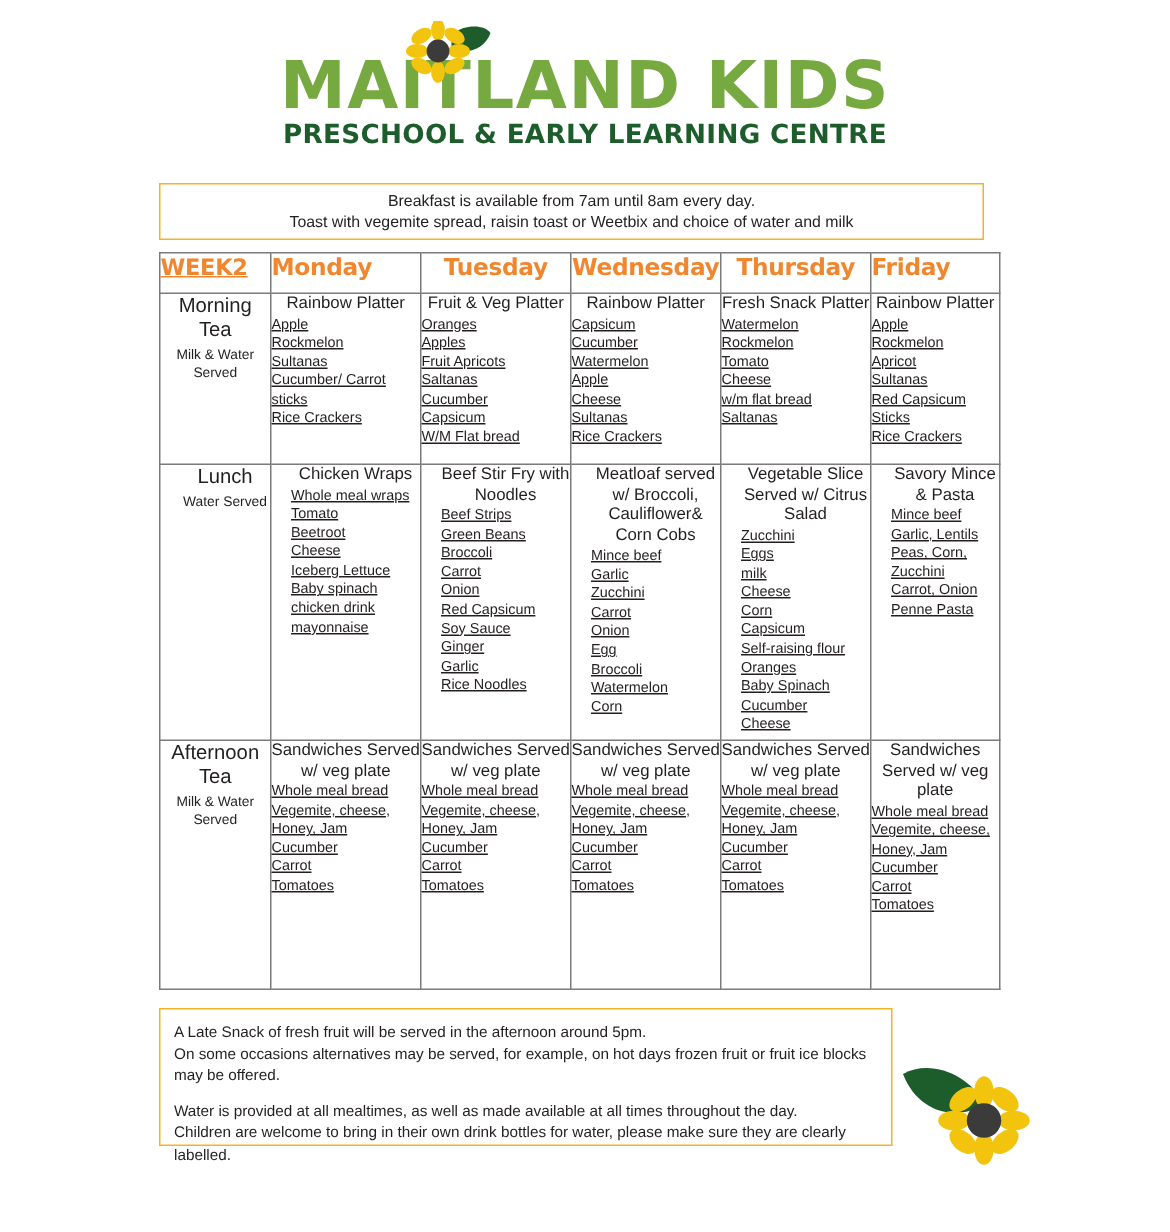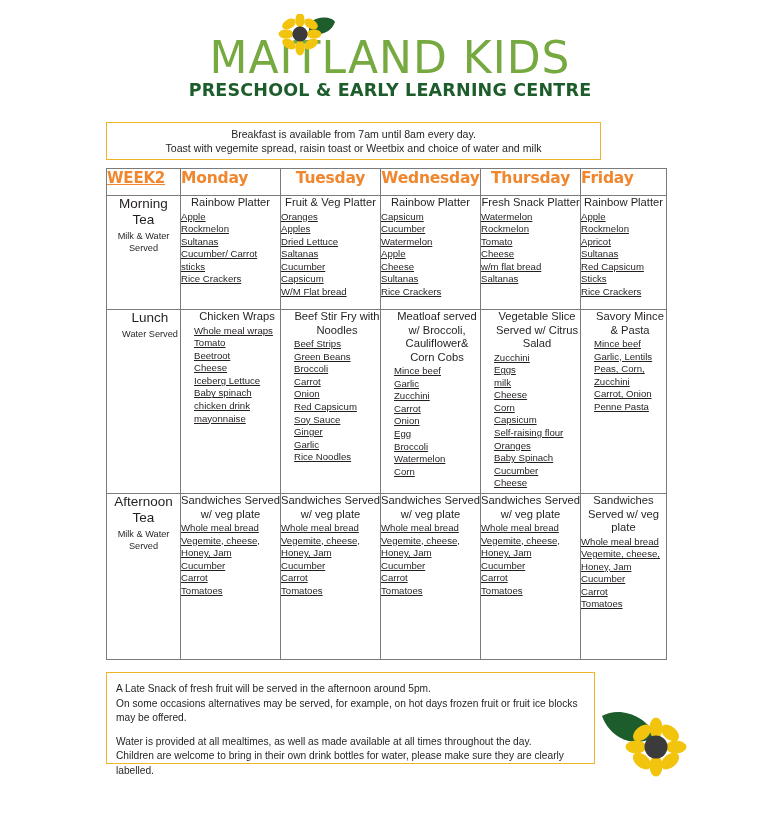--- a/index.html
+++ b/index.html
@@ -23,21 +23,21 @@
     text-align: center;
     position: relative;
   }
   .logo-wrap {
     display: inline-block;
     position: relative;
     line-height: 1;
   }
   .logo-title {
     font-family: "DejaVu Sans", sans-serif;
-    font-weight: normal;
+    font-weight: bold;
     font-size: 44px;
     letter-spacing: 1px;
     color: #76a940;
     -webkit-text-stroke: 0px;
     margin: 0;
     padding: 0 6px;
     white-space: nowrap;
   }
   .logo-sub {
     font-family: "DejaVu Sans", sans-serif;
@@ -54,21 +54,21 @@
     top: -22px;
     width: 62px;
     height: 48px;
   }
 
   
   .banner {
     position: absolute;
     left: 106px;
     top: 122px;
-    width: 495px;
+    width: 550px;
     height: 38px;
     border: 1.6px solid #f0b429;
     box-sizing: border-box;
     display: flex;
     flex-direction: column;
     align-items: center;
     justify-content: center;
   }
   .banner div {
     font-size: 10.6px;
@@ -265,21 +265,21 @@
             <li>Sultanas</li>
             <li class="wrap">Cucumber/ Carrot sticks</li>
             <li>Rice Crackers</li>
           </ul>
         </td>
         <td class="day-cell">
           <div class="dish-title">Fruit &amp; Veg Platter</div>
           <ul class="ing-list">
             <li>Oranges</li>
             <li>Apples</li>
-            <li>Dried Lettuce</li>
+            <li>Fruit Apricots</li>
             <li>Saltanas</li>
             <li>Cucumber</li>
             <li>Capsicum</li>
             <li>W/M Flat bread</li>
           </ul>
         </td>
         <td class="day-cell">
           <div class="dish-title">Rainbow Platter</div>
           <ul class="ing-list">
             <li>Capsicum</li>

